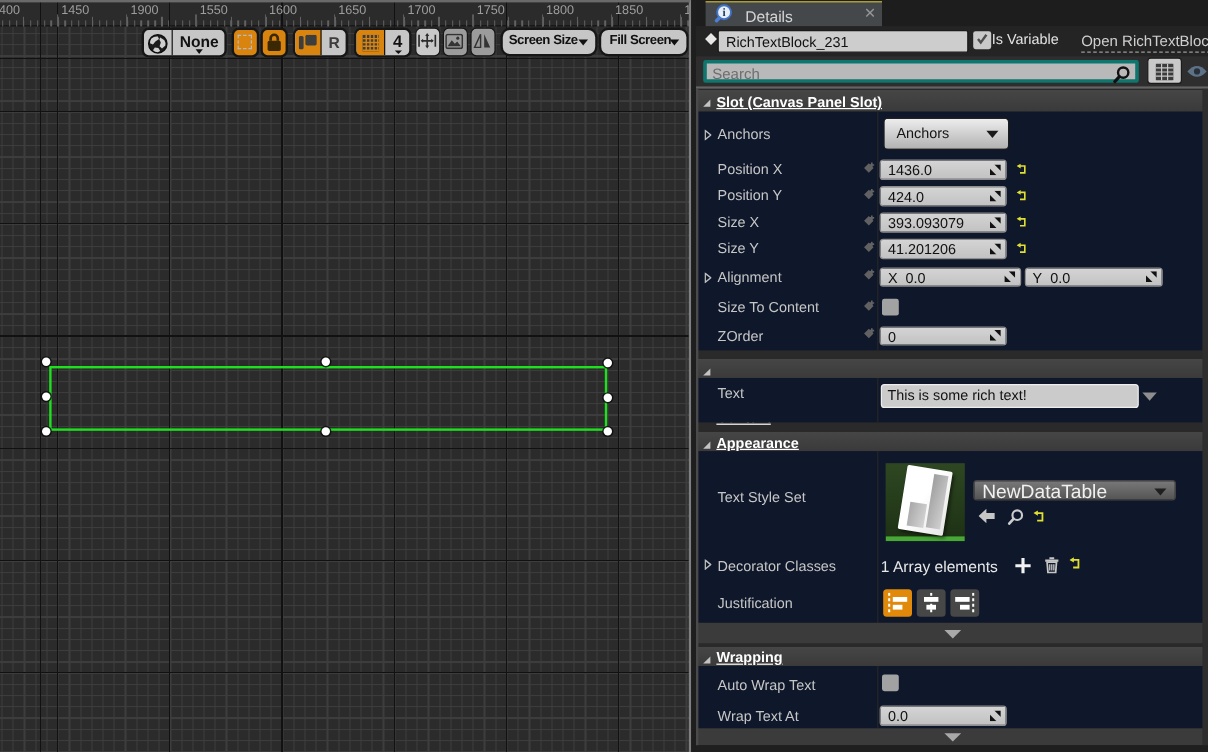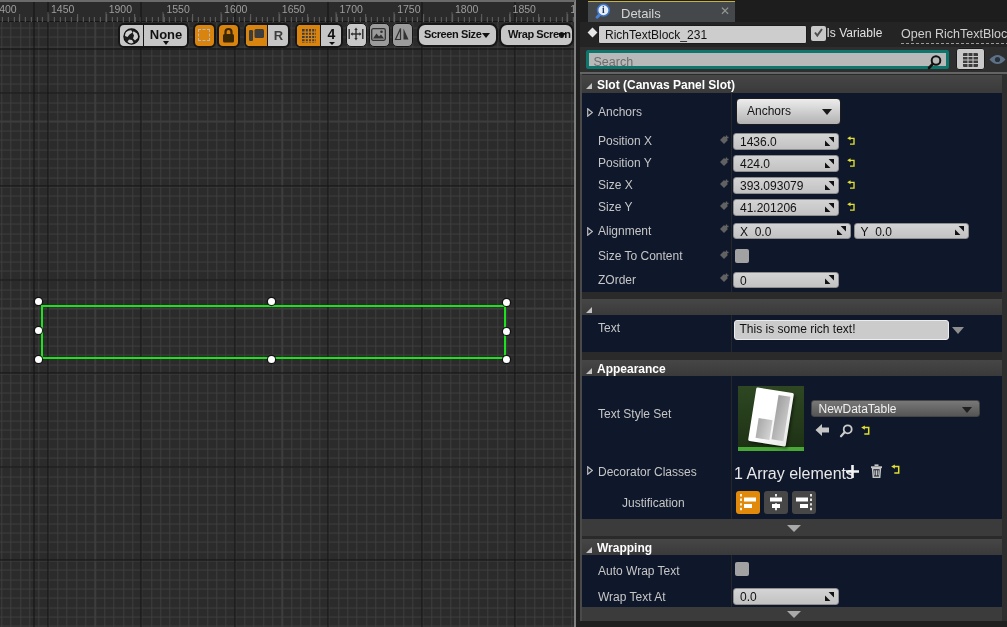--- a/index.html
+++ b/index.html
@@ -52,21 +52,21 @@
 #panel { position:absolute; left:580px; top:0; width:427px; height:627px; background:#2a2a2a; }
 #tabbar { position:absolute; left:0; top:0; width:427px; height:22px; background:#1d1d1d; }
 #tab { position:absolute; left:8px; top:1px; width:147px; height:21px; background:#45484b; border-top:1.5px solid #c9b42c; }
 #tab .txt { position:absolute; left:33px; top:3.5px; color:#d4d4d4; font-size:13px; }
 #tab .x { position:absolute; left:132px; top:2px; color:#969696; font-size:12px; }
 
 #namerow { position:absolute; left:0; top:22px; width:427px; height:25px; background:#242424; }
 #searchrow { position:absolute; left:0; top:47px; width:427px; height:25px; background:#2e2e2e; }
 
 .sechdr { position:absolute; left:0; width:427px; height:21px; background:linear-gradient(#464646,#3a3a3a); border-top:1px solid #2a2a2a; }
-.sechdr .t { position:absolute; left:17px; top:3px; color:#ffffff; font-weight:bold; font-size:12px; }
+.sechdr .t { position:absolute; left:17px; top:3px; color:#ffffff; font-weight:bold; font-size:12px;text-decoration:underline; }
 .sechdr .arr { position:absolute; left:6px; top:7.5px; width:0; height:0; border-left:6.5px solid transparent; border-bottom:6.5px solid #c3c3c3; }
 .secbody { position:absolute; left:0; width:427px; background:#0f172a; }
 .divline { position:absolute; left:151px; top:0; bottom:0; width:1px; background:#272727; }
 .rowlabel { position:absolute; left:18px; color:#c6c6c6; font-size:12px; }
 .valbox { position:absolute; background:linear-gradient(#d4d4d4,#c2c2c2); border-radius:3px; border:1px solid #8e8e8e; color:#111; font-size:12px; }
 .valbox .vtxt { position:absolute; left:6px; top:1px; }
 .spin { position:absolute; right:4px; top:50%; margin-top:-4.5px; width:9px; height:9px; }
 .resetico { position:absolute; width:10px; height:10px; }
 .exp { position:absolute; left:6.5px; width:6px; height:9px; }
 .bind { position:absolute; left:139px; width:10px; height:10px; }
@@ -193,21 +193,21 @@
         <path d="M9.5 1.5 V12.5 L14.5 12.5 Z" fill="#333"></path>
       </svg>
     </div>
 
     <div class="tbtn" style="left:417px; width:80.5px; height:23.5px; border-radius:8px;text-decoration:underline;">
       <div class="tlabel" style="position:absolute;left:5px;top:3px;font-size:11px;letter-spacing:-0.4px;">Screen Size</div>
       <div class="tri-down" style="position:absolute;right:6px;top:8px;"></div>
     </div>
 
     <div class="tbtn" style="left:499px; width:74.5px; height:23.5px; border-radius:8px;">
-      <div class="tlabel" style="position:absolute;left:7px;top:3px;font-size:11px;letter-spacing:-0.4px;">Wrap Screen</div>
+      <div class="tlabel" style="position:absolute;left:7px;top:3px;font-size:11px;letter-spacing:-0.4px;">Fill Screen</div>
       <div class="tri-down" style="position:absolute;right:6px;top:8px;"></div>
     </div>
   </div>
   <div id="splitter"></div>
   <div id="splitgap"></div>
   <div id="panel">
     <div id="tabbar">
       <div id="tab">
         <svg width="18" height="18" style="position:absolute;left:6px;top:0.5px" viewBox="0 0 18 18">
           <circle cx="9.4" cy="7.2" r="5.8" fill="#e8eef6" stroke="#3f74c9" stroke-width="1.6"></circle>
@@ -401,56 +401,56 @@
 
       <div style="position:absolute;left:158px;top:10px;width:66px;height:64.5px;background:linear-gradient(#2e4722,#1d3114);overflow:hidden;">
         <div style="position:absolute;left:0;bottom:0;width:66px;height:3.5px;background:#47a836;"></div>
         <div style="position:absolute;left:14px;top:4px;width:38px;height:54px;background:linear-gradient(115deg,#ffffff 45%,#e7e7e7);border-radius:1.5px;transform:rotate(9deg);box-shadow:2px 2px 3px rgba(0,0,0,0.45);">
           <div style="position:absolute;right:3px;top:4px;width:12px;height:45px;background:linear-gradient(100deg,#9e9e9e,#cfcfcf);"></div>
           <div style="position:absolute;left:7px;bottom:4px;width:14px;height:20px;background:linear-gradient(100deg,#a8a8a8,#d4d4d4);"></div>
         </div>
       </div>
 
       <div style="position:absolute;left:230.5px;top:23.5px;width:169.5px;height:17px;background:linear-gradient(#787878,#555555);border-radius:3px;border:1px solid #444;">
-        <span style="position:absolute;left:7px;top:1px;color:#f0f0f0;font-size:12px;">NewDataTable</span>
+        <span style="position:absolute;left:7px;top:1px;color:#f0f0f0;font-size:16px;">NewDataTable</span>
         <div class="ddtri" style="right:7px;top:6px;border-top-color:#1f1f1f;"></div>
       </div>
 
       <svg width="14" height="12" style="position:absolute;left:235px;top:48px" viewBox="0 0 14 12">
         <path d="M7 0 L0.5 6 L7 12 V8.5 H14 V3.5 H7 Z" fill="#c6c6c6"></path>
       </svg>
       <svg width="15" height="14" style="position:absolute;left:259px;top:48px" viewBox="0 0 15 14">
         <circle cx="8.7" cy="5.3" r="4" fill="none" stroke="#cccccc" stroke-width="1.8"></circle>
         <path d="M5.6 8.3 L2 12.3" stroke="#cccccc" stroke-width="2.2" stroke-linecap="round"></path>
       </svg>
       <svg width="11" height="11" style="position:absolute;left:281px;top:49px" viewBox="0 0 11 11">
         <path class="ybow" d="M3.1 2.6 H7.7 V8.9 H3.3"></path>
         <path d="M0.2 2.6 L3.9 0.4 V4.8 Z" fill="#e0e032"></path>
       </svg>
 
       <svg class="exp" style="top:90px" viewBox="0 0 6 9">
           <path d="M0.7 0.8 L5.3 4.5 L0.7 8.2 Z" fill="none" stroke="#bdbdbd" stroke-width="1.2"></path>
         </svg>
       <div class="rowlabel" style="top:89px;">Decorator Classes</div>
-      <span style="position:absolute;left:154px;top:89px;color:#e8e8e8;font-size:16px;text-align:right;">1 Array elements</span>
+      <span style="position:absolute;left:154px;top:89px;color:#e8e8e8;font-size:13px;text-align:right;">1 Array elements</span>
       <svg width="13" height="13" style="position:absolute;left:266px;top:89px" viewBox="0 0 13 13">
         <path d="M6.5 0 V13 M0 6.5 H13" stroke="#f2f2f2" stroke-width="2.6"></path>
       </svg>
       <svg width="13" height="14" style="position:absolute;left:290px;top:88px" viewBox="0 0 13 14">
         <path d="M1 3.2 H12" stroke="#c6c6c6" stroke-width="1.8"></path>
         <path d="M4.5 1.2 H8.5" stroke="#c6c6c6" stroke-width="1.6"></path>
         <path d="M2.6 4.5 L3.3 13.2 H9.7 L10.4 4.5 Z" fill="none" stroke="#c6c6c6" stroke-width="1.5"></path>
         <path d="M4.8 6.2 V11.5 M6.5 6.2 V11.5 M8.2 6.2 V11.5" stroke="#c6c6c6" stroke-width="1.1"></path>
       </svg>
       <svg width="11" height="11" style="position:absolute;left:311px;top:88px" viewBox="0 0 11 11">
         <path class="ybow" d="M3.1 2.6 H7.7 V8.9 H3.3"></path>
         <path d="M0.2 2.6 L3.9 0.4 V4.8 Z" fill="#e0e032"></path>
       </svg>
 
-      <div class="rowlabel" style="top:120px;margin-left:24px;">Justification</div>
+      <div class="rowlabel" style="top:120px;">Justification</div>
       <div class="jbtn on" style="left:156px;top:115px;">
         <svg width="18" height="17" style="position:absolute;left:3px;top:3px" viewBox="0 0 18 17">
           <path d="M2 0 V17" stroke="#fff" stroke-width="1.7" stroke-dasharray="2.4 2.2"></path>
           <rect x="5" y="3.5" width="12" height="4" fill="#fff"></rect>
           <rect x="5" y="10" width="8" height="4" fill="#fff"></rect>
         </svg>
       </div>
       <div class="jbtn" style="left:184px;top:115px;">
         <svg width="18" height="17" style="position:absolute;left:3px;top:3px" viewBox="0 0 18 17">
           <path d="M9 0 V17" stroke="#fff" stroke-width="1.7" stroke-dasharray="2.4 2.2"></path>

